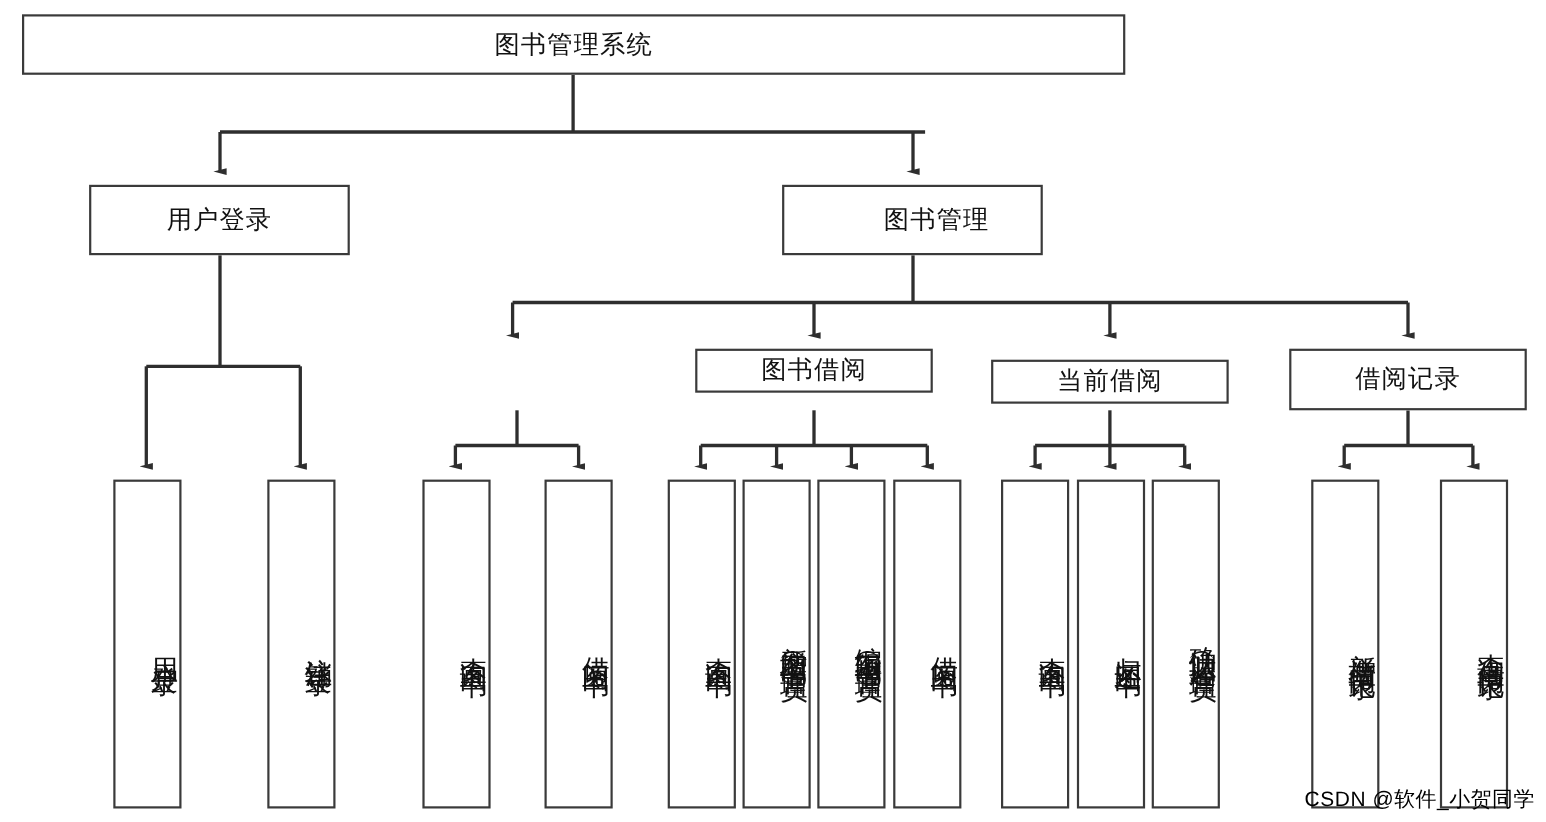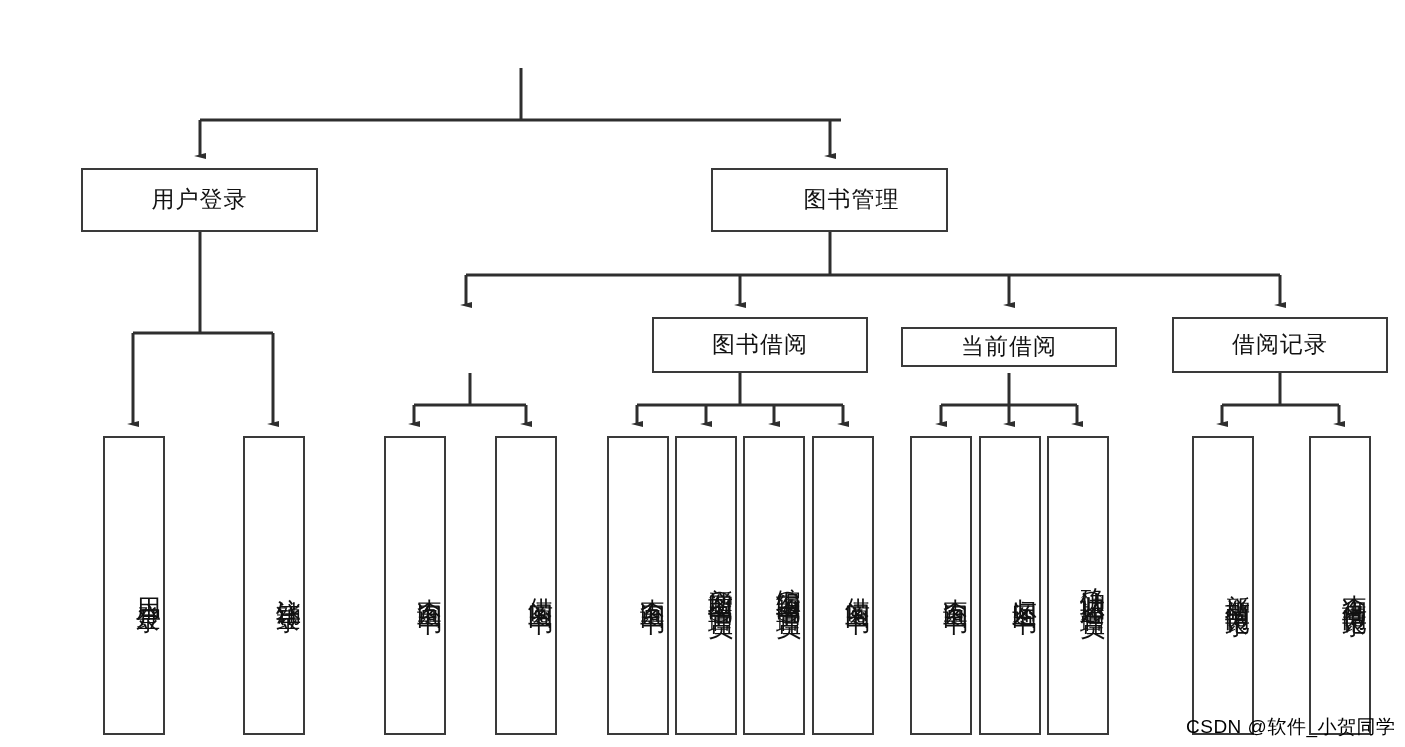--- a/index.html
+++ b/index.html
@@ -119,27 +119,28 @@
       <path d="M1009,405 L1009,424" marker-end="url(#arrow)"></path>
       <path d="M1077,405 L1077,424" marker-end="url(#arrow)"></path>
 
       <path d="M1280,373 L1280,405"></path>
       <path d="M1222,405 L1339,405"></path>
       <path d="M1222,405 L1222,424" marker-end="url(#arrow)"></path>
       <path d="M1339,405 L1339,424" marker-end="url(#arrow)"></path>
     </g>
   </svg>
 
+  <div class="node node-h node-title" style="left:20px; top:13px; width:1003px; height:55px;">图书管理系统</div>
 
   <div class="node node-h" style="left:81px; top:168px; width:237px; height:64px;">用户登录</div>
 
   <div class="node node-h" style="left:711px; top:168px; width:237px; height:64px;padding-left:44px;">图书管理</div>
 
 
-  <div class="node node-h" style="left:652px; top:317px; width:216px; height:56px;">图书借阅</div>
+  <div class="node node-h" style="left:632px; top:317px; width:216px; height:40px;">图书借阅</div>
 
   <div class="node node-h" style="left:901px; top:327px; width:216px; height:40px;">当前借阅</div>
 
   <div class="node node-h" style="left:1172px; top:317px; width:216px; height:56px;">借阅记录</div>
 
   <div class="node node-v" style="left:103px; top:436px; width:62px; height:299px;">
     <span>用户登录</span>
   </div>
 
   <div class="node node-v" style="left:243px; top:436px; width:62px; height:299px;">

